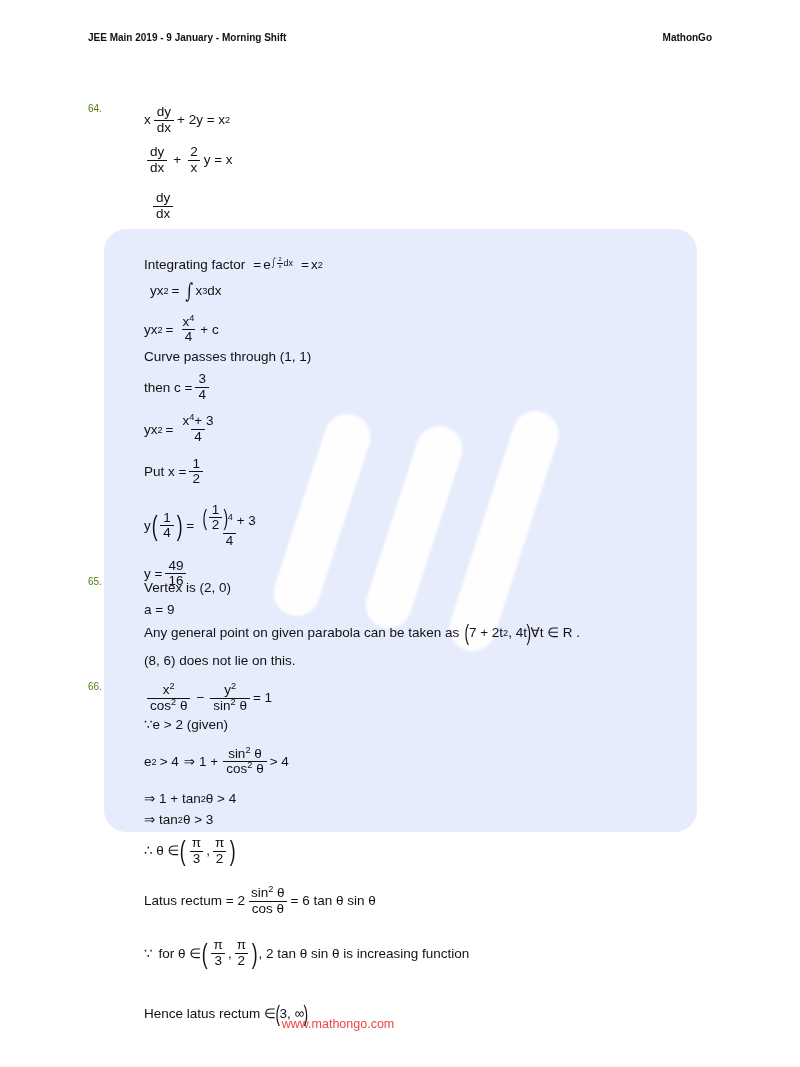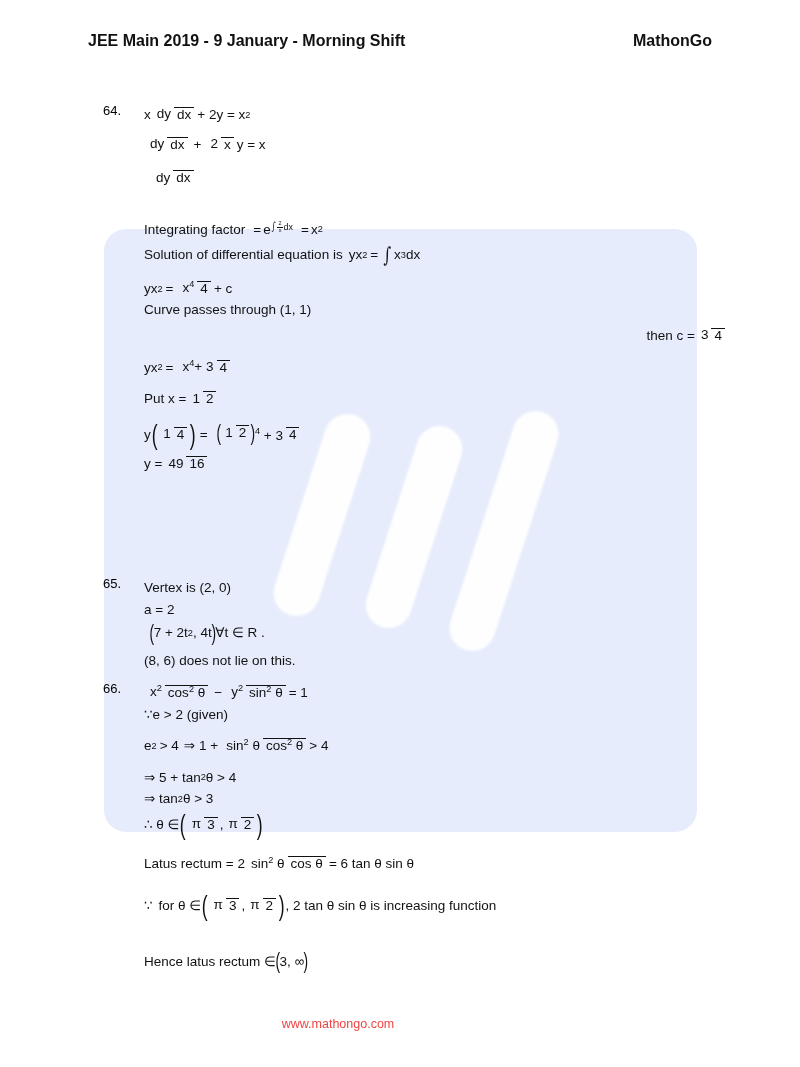--- a/index.html
+++ b/index.html
@@ -18,21 +18,21 @@
 
   
   .header {
     position: absolute;
     top: 32px;
     left: 88px;
     right: 88px;
     display: flex;
     justify-content: space-between;
     align-items: baseline;
-    font-size: 16px;
+    font-size: 10px;
     font-weight: bold;
     color: #111;
   }
 
   
   .highlight-panel {
     position: absolute;
     left: 104px;
     top: 229px;
     width: 593px;
@@ -76,44 +76,43 @@
   .qblock {
     position: absolute;
     left: 88px;
     width: 640px;
   }
   .qnum {
     position: absolute;
     left: 0;
     top: 0;
     width: 48px;
-    font-size: 13px;
-    color: #000000;
-    text-align: center;
+    font-size: 10px;
+    color: #4d7c0f;
   }
   .qbody {
     margin-left: 56px;
     font-size: 13.5px;
     line-height: 1.45;
     color: #111;
   }
   .line {
     display: flex;
     align-items: center;
     flex-wrap: nowrap;
     white-space: nowrap;
     margin: 2px 0;
   }
   .line.gap { margin-top: 10px; }
   .txt { display: inline-block; }
 
   
   .frac {
     display: inline-flex;
-    flex-direction: row;
+    flex-direction: column;
     align-items: center;
     vertical-align: middle;
     margin: 0 3px;
     line-height: 1.08;
     text-align: center;
   }
   .frac .num { padding: 0 3px; }
   .frac .den {
     padding: 0 3px;
     border-top: 1.1px solid #111;
@@ -259,21 +258,20 @@
           </span>
           <span>dx</span>
         </span>
         <span class="sp"></span>
         <span class="op-tight">=</span>
         <span class="txt">x</span>
           <sup>2</sup>
       </div>
 
       <div class="line" style="margin-top:6px;">
-        <span class="txt">Solution of differential equation is</span>
         <span class="sp"></span>
         <span class="txt">yx</span>
           <sup>2</sup>
         <span class="op">=</span>
         <span class="intsym">∫</span>
         <span class="txt">x</span>
           <sup>3</sup>
           <span class="txt">dx</span>
       </div>
 
@@ -285,21 +283,21 @@
           <span class="num"><span>x</span><sup>4</sup></span>
           <span class="den">4</span>
         </span>
         <span class="txt">+ c</span>
       </div>
 
       <div class="line" style="margin-top:0;">
         <span class="txt">Curve passes through (1, 1)</span>
       </div>
 
-      <div class="line" style="margin-top:6px;justify-content:flex-end;">
+      <div class="line" style="margin-top:6px;">
         <span class="txt">then  c =</span>
         <span class="frac">
           <span class="num">3</span>
           <span class="den">4</span>
         </span>
       </div>
 
       <div class="line" style="margin-top:12px;">
         <span class="txt">yx</span>
           <sup>2</sup>
@@ -356,23 +354,24 @@
     </div>
   </div>
 
   <div class="qblock" style="top:576px;">
     <div class="qnum">65.</div>
     <div class="qbody">
       <div class="line">
         <span class="txt">Vertex is (2, 0)</span>
       </div>
       <div class="line">
-        <span class="txt">a = 2</span>
+        <span class="txt">a = 9</span>
       </div>
       <div class="line" style="margin-top:4px;">
+        <span class="txt">Any general point on given parabola can be taken as</span>
         <span class="sp"></span>
         <span class="paren">
           <span class="mid-paren">(</span>
           <span>7 + 2t</span>
             <sup>2</sup>
             <span>, 4t</span>
           <span class="mid-paren">)</span>
         </span>
         <span>∀</span>
         <span class="txt">t ∈ R .</span>
@@ -412,21 +411,21 @@
         <span class="op-tight">⇒</span>
         <span class="op-tight">1 +</span>
         <span class="frac">
           <span class="num"><span>sin</span><sup>2</sup> <span>θ</span></span>
           <span class="den"><span>cos</span><sup>2</sup> <span>θ</span></span>
         </span>
         <span class="txt">&gt; 4</span>
       </div>
 
       <div class="line" style="margin-top:12px;">
-        <span class="txt">⇒ 5 + tan</span>
+        <span class="txt">⇒ 1 + tan</span>
           <sup>2</sup>
           <span class="txt">θ &gt; 4</span>
       </div>
 
       <div class="line">
         <span class="txt">⇒ tan</span>
           <sup>2</sup>
           <span class="txt">θ &gt; 3</span>
       </div>
 

